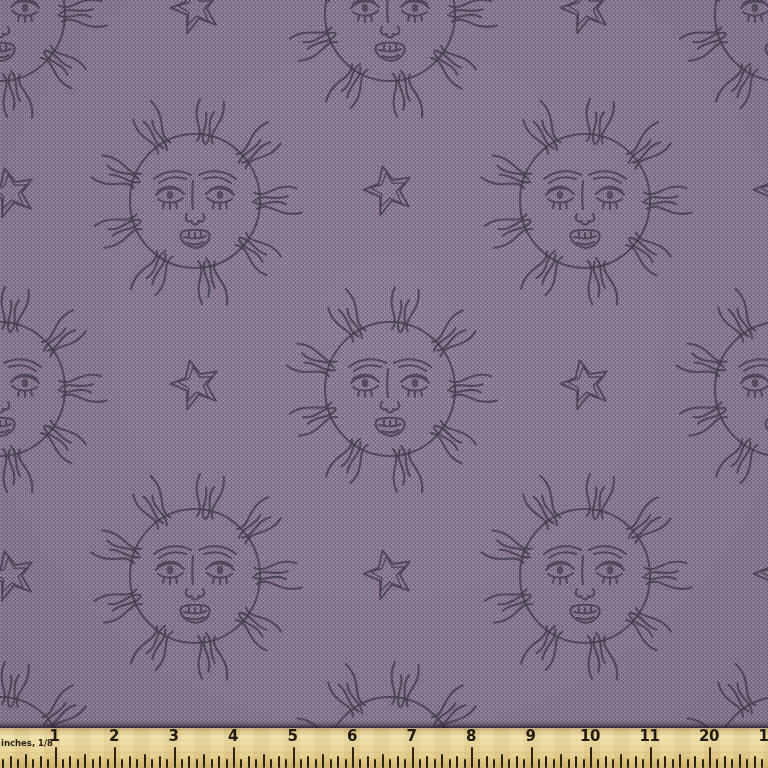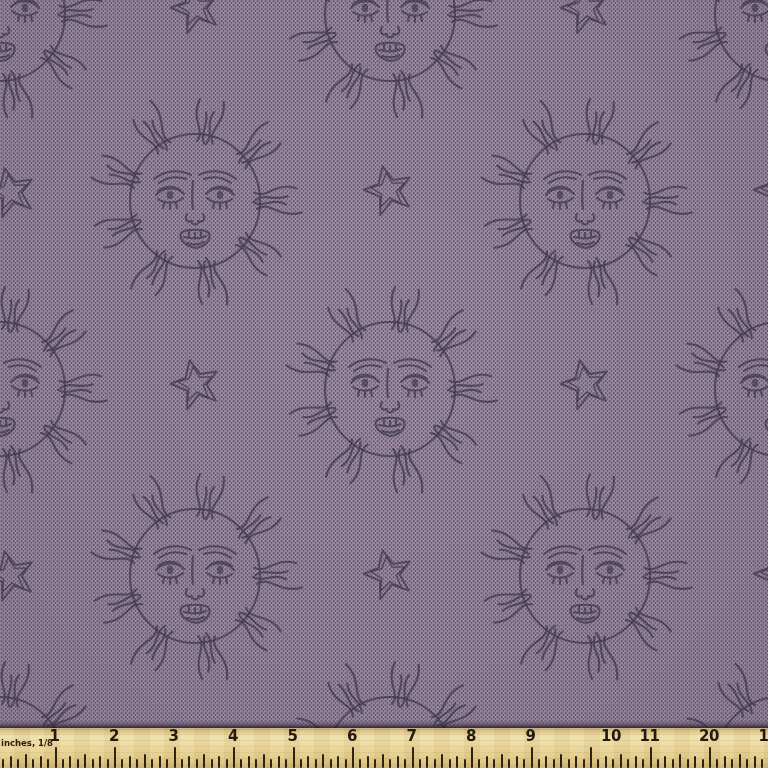--- a/index.html
+++ b/index.html
@@ -278,19 +278,19 @@
     <div id="ruler-numbers">
         <span class="inch-number" style="left: 54.5px; color: rgb(34, 27, 16);">1</span>
         <span class="inch-number" style="left: 114px; color: rgb(34, 27, 16);">2</span>
         <span class="inch-number" style="left: 173.5px; color: rgb(34, 27, 16);">3</span>
         <span class="inch-number" style="left: 233px; color: rgb(34, 27, 16);">4</span>
         <span class="inch-number" style="left: 292.5px; color: rgb(34, 27, 16);">5</span>
         <span class="inch-number" style="left: 352px; color: rgb(34, 27, 16);">6</span>
         <span class="inch-number" style="left: 411.5px; color: rgb(34, 27, 16);">7</span>
         <span class="inch-number" style="left: 471px; color: rgb(34, 27, 16);">8</span>
         <span class="inch-number" style="left: 530.5px; color: rgb(34, 27, 16);">9</span>
-        <span class="inch-number" style="left: 590px; color: rgb(34, 27, 16); margin-left: 21px;">10</span>
+        <span class="inch-number" style="left: 590px; color: rgb(34, 27, 16);">10</span>
         <span class="inch-number" style="left: 649.5px; color: rgb(34, 27, 16);">11</span>
         <span class="inch-number" style="left: 709px; color: rgb(34, 27, 16);">20</span>
         <span class="inch-number" style="left: 768.5px; color: rgb(34, 27, 16);">13</span>
       </div>
   </div>
 </div>
 
 </body></html>

